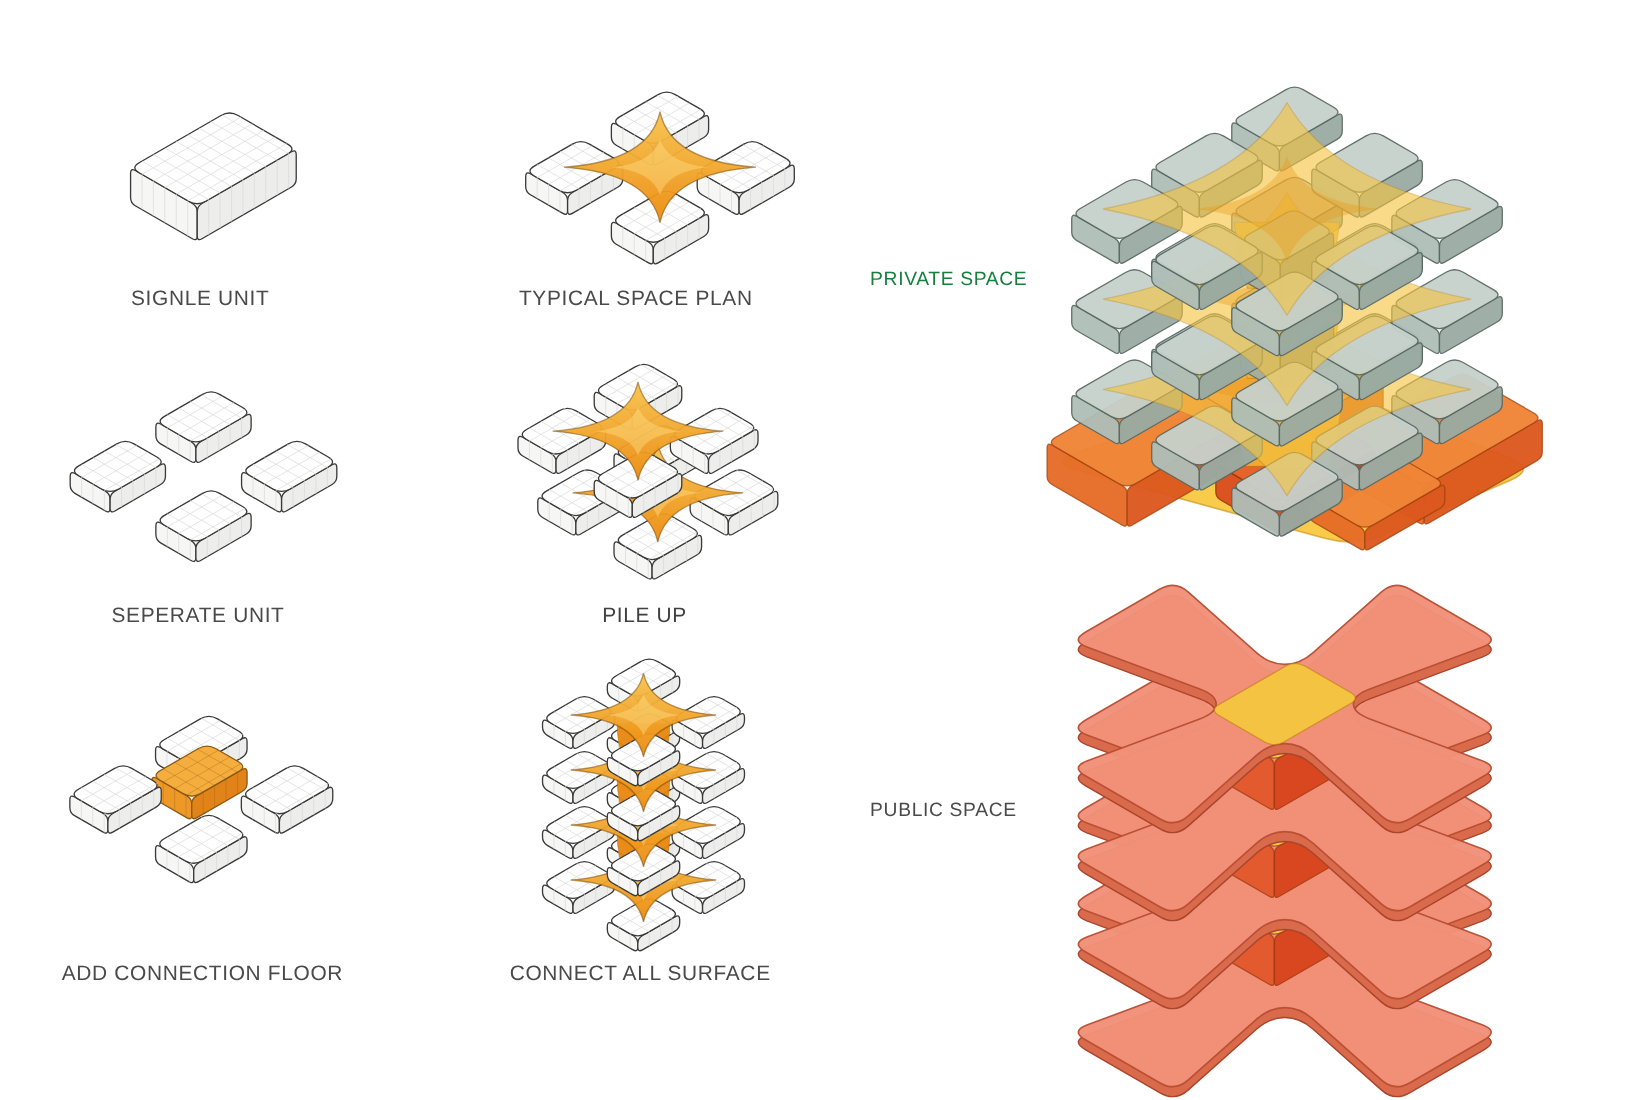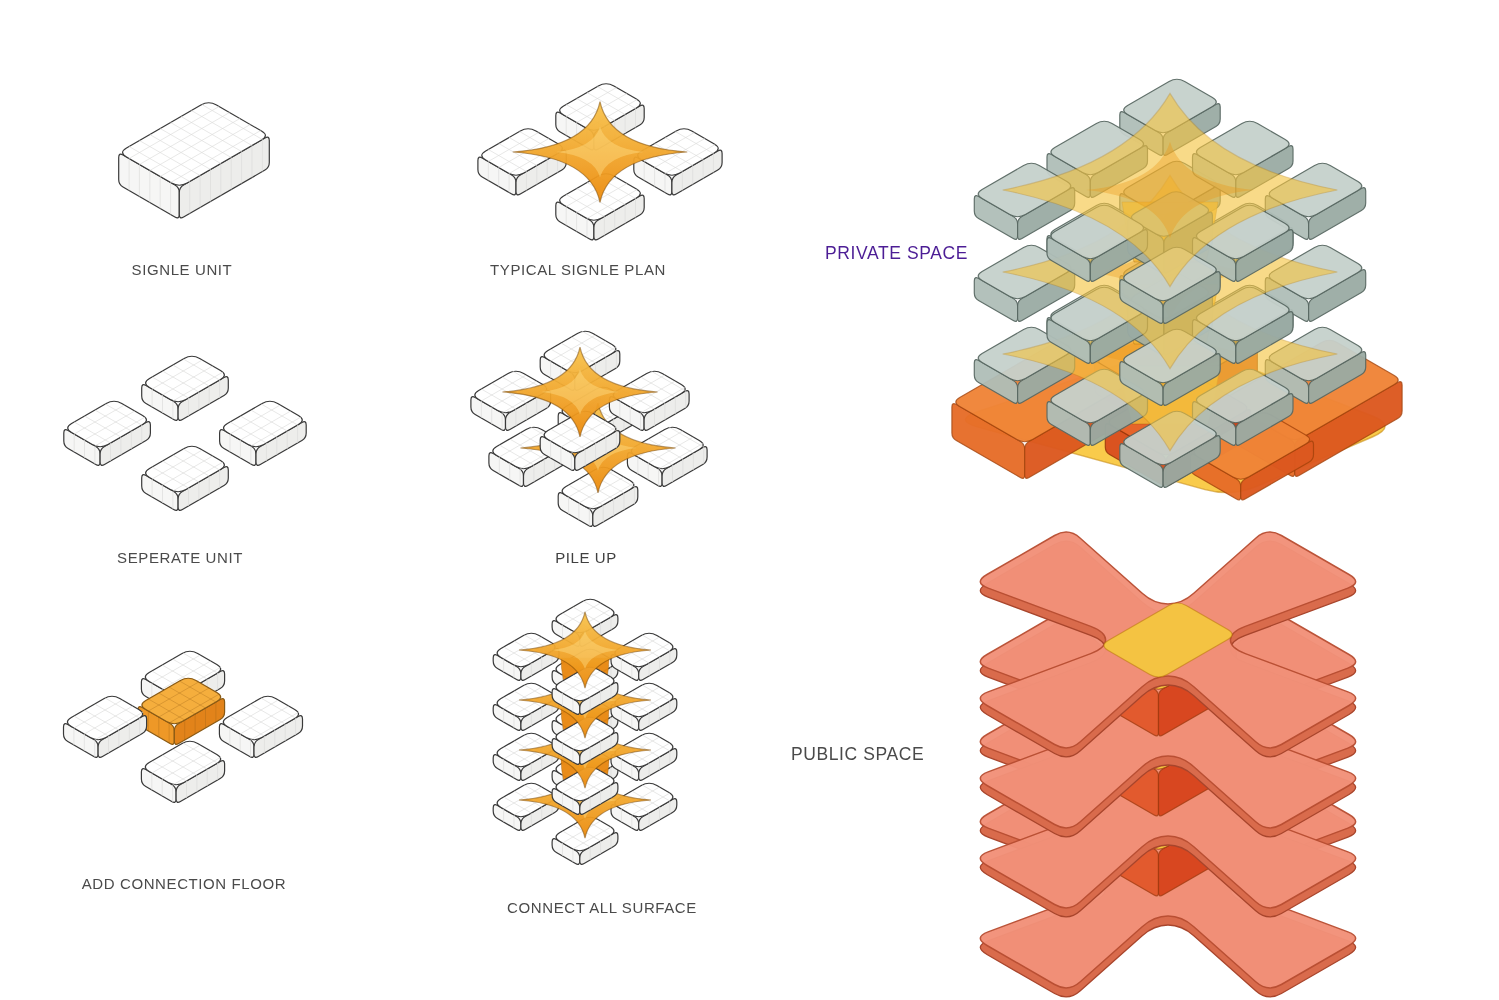--- a/index.html
+++ b/index.html
@@ -1,20 +1,20 @@
 <!DOCTYPE html>
 <html><head>
 <meta charset="utf-8">
 <style>
   html,body{margin:0;padding:0;background:#ffffff;}
   .canvas{position:relative;width:1499px;height:1000px;background:#ffffff;
           font-family:"Liberation Sans",sans-serif;overflow:hidden;}
   .canvas svg{position:absolute;left:0;top:0;}
   .lbl{position:absolute;color:#4a4a4a;}
-  .lbl.step{width:300px;text-align:center;font-size:15px;letter-spacing:.6px;}
+  .lbl.step{width:300px;text-align:center;font-size:19px;letter-spacing:.6px;}
   .lbl.space{font-size:17.5px;letter-spacing:.6px;}
 </style>
 </head>
 <body>
 
 <div class="canvas">
 
   <svg width="1499" height="1000" viewBox="0 0 1499 1000">
     <defs>
       <linearGradient id="membGrad" x1="0" y1="0" x2="0" y2="1">
@@ -324,20 +324,20 @@
         <path d="M1099.6 662.5 Q1099.6 657.5 1103.9 660.0 L1154.1 689.0 Q1158.5 691.5 1158.5 696.5 L1158.5 732.5 Q1158.5 737.5 1154.1 735.0 L1103.9 706.0 Q1099.6 703.5 1099.6 698.5 Z" fill="#E2592C" stroke="rgba(155,55,12,.75)" stroke-width="1.2" stroke-linejoin="round" stroke-linecap="round" opacity="0.97"></path>
         <path d="M1158.5 696.5 Q1158.5 691.5 1162.8 689.0 L1232.1 649.0 Q1236.4 646.5 1236.4 651.5 L1236.4 687.5 Q1236.4 692.5 1232.1 695.0 L1162.8 735.0 Q1158.5 737.5 1158.5 732.5 Z" fill="#D8451E" stroke="rgba(155,55,12,.75)" stroke-width="1.2" stroke-linejoin="round" stroke-linecap="round" opacity="0.97"></path>
         <path d="M1169.7 617.0 Q1177.5 612.5 1185.3 617.0 L1228.6 642.0 Q1236.4 646.5 1228.6 651.0 L1166.3 687.0 Q1158.5 691.5 1150.7 687.0 L1107.4 662.0 Q1099.6 657.5 1107.4 653.0 Z" fill="#F6C93E" stroke="rgba(155,55,12,.75)" stroke-width="1.2" stroke-linejoin="round" stroke-linecap="round" opacity="0.97"></path>
         <path d="M1105.6 649.0 Q1105.6 641.0 1090.7 635.4 L988.1 597.1 Q973.1 591.5 987.0 583.5 L1054.6 544.5 Q1068.4 536.5 1080.3 547.2 L1142.2 602.3 Q1154.1 613.0 1168.0 613.0 L1168.0 613.0 Q1181.9 613.0 1193.8 602.3 L1255.7 547.2 Q1267.6 536.5 1281.4 544.5 L1349.0 583.5 Q1362.8 591.5 1347.9 597.1 L1245.3 635.4 Q1230.4 641.0 1230.4 649.0 L1230.4 649.0 Q1230.4 657.0 1245.3 662.6 L1347.9 700.9 Q1362.8 706.5 1349.0 714.5 L1281.4 753.5 Q1267.6 761.5 1255.7 750.8 L1193.8 695.7 Q1181.9 685.0 1168.0 685.0 L1168.0 685.0 Q1154.1 685.0 1142.2 695.7 L1080.3 750.8 Q1068.4 761.5 1054.6 753.5 L987.0 714.5 Q973.1 706.5 988.1 700.9 L1090.7 662.6 Q1105.6 657.0 1105.6 649.0 Z" fill="#D96B4C" stroke="#A8452C" stroke-width="1.3" stroke-linejoin="round" stroke-linecap="round" opacity="1"></path>
         <path d="M1105.6 640.0 Q1105.6 632.0 1090.7 626.4 L988.1 588.1 Q973.1 582.5 987.0 574.5 L1054.6 535.5 Q1068.4 527.5 1080.3 538.2 L1142.2 593.3 Q1154.1 604.0 1168.0 604.0 L1168.0 604.0 Q1181.9 604.0 1193.8 593.3 L1255.7 538.2 Q1267.6 527.5 1281.4 535.5 L1349.0 574.5 Q1362.8 582.5 1347.9 588.1 L1245.3 626.4 Q1230.4 632.0 1230.4 640.0 L1230.4 640.0 Q1230.4 648.0 1245.3 653.6 L1347.9 691.9 Q1362.8 697.5 1349.0 705.5 L1281.4 744.5 Q1267.6 752.5 1255.7 741.8 L1193.8 686.7 Q1181.9 676.0 1168.0 676.0 L1168.0 676.0 Q1154.1 676.0 1142.2 686.7 L1080.3 741.8 Q1068.4 752.5 1054.6 744.5 L987.0 705.5 Q973.1 697.5 988.1 691.9 L1090.7 653.6 Q1105.6 648.0 1105.6 640.0 Z" fill="#F29179" stroke="#B94F33" stroke-width="1.5" stroke-linejoin="round" stroke-linecap="round" opacity="0.97"></path>
         <path d="M1168.9 605.5 Q1177.5 600.5 1186.2 605.5 L1227.8 629.5 Q1236.4 634.5 1227.8 639.5 L1167.1 674.5 Q1158.5 679.5 1149.8 674.5 L1108.2 650.5 Q1099.6 645.5 1108.2 640.5 Z" fill="#F5C83E" stroke="rgba(180,115,0,.55)" stroke-width="1.2" stroke-linejoin="round" stroke-linecap="round" opacity="0.92"></path>
       </g>
   </svg>
 
   <div class="lbl step" style="left: 32px; top: 261px; color: rgb(74, 74, 74);">SIGNLE UNIT</div>
-  <div class="lbl step" style="left: 428px; top: 261px; color: rgb(74, 74, 74);">TYPICAL SIGNLE PLAN</div>
+  <div class="lbl step" style="left: 428px; top: 261px; color: rgb(74, 74, 74);">TYPICAL SPACE PLAN</div>
   <div class="lbl step" style="left: 30px; top: 549px; color: rgb(74, 74, 74);">SEPERATE UNIT</div>
   <div class="lbl step" style="left: 436px; top: 549px; color: #404040;">PILE UP</div>
   <div class="lbl step" style="left: 34px; top: 875px; color: rgb(74, 74, 74);">ADD CONNECTION FLOOR</div>
-  <div class="lbl step" style="left: 452px; top: 875px; color: rgb(74, 74, 74); margin-top: 24px;">CONNECT ALL SURFACE</div>
-  <div class="lbl space" style="left: 791px; top: 243px; color: #4c1d95; margin-left: 34px;">PRIVATE SPACE</div>
-  <div class="lbl space" style="left: 791px; top: 744px; color: rgb(74, 74, 74);">PUBLIC SPACE</div>
+  <div class="lbl step" style="left: 432px; top: 875px; color: rgb(74, 74, 74);">CONNECT ALL SURFACE</div>
+  <div class="lbl space" style="left: 791px; top: 243px; color: #15803d;">PRIVATE SPACE</div>
+  <div class="lbl space" style="left: 791px; top: 726px; color: rgb(74, 74, 74);">PUBLIC SPACE</div>
 </div>
 
 </body></html>

